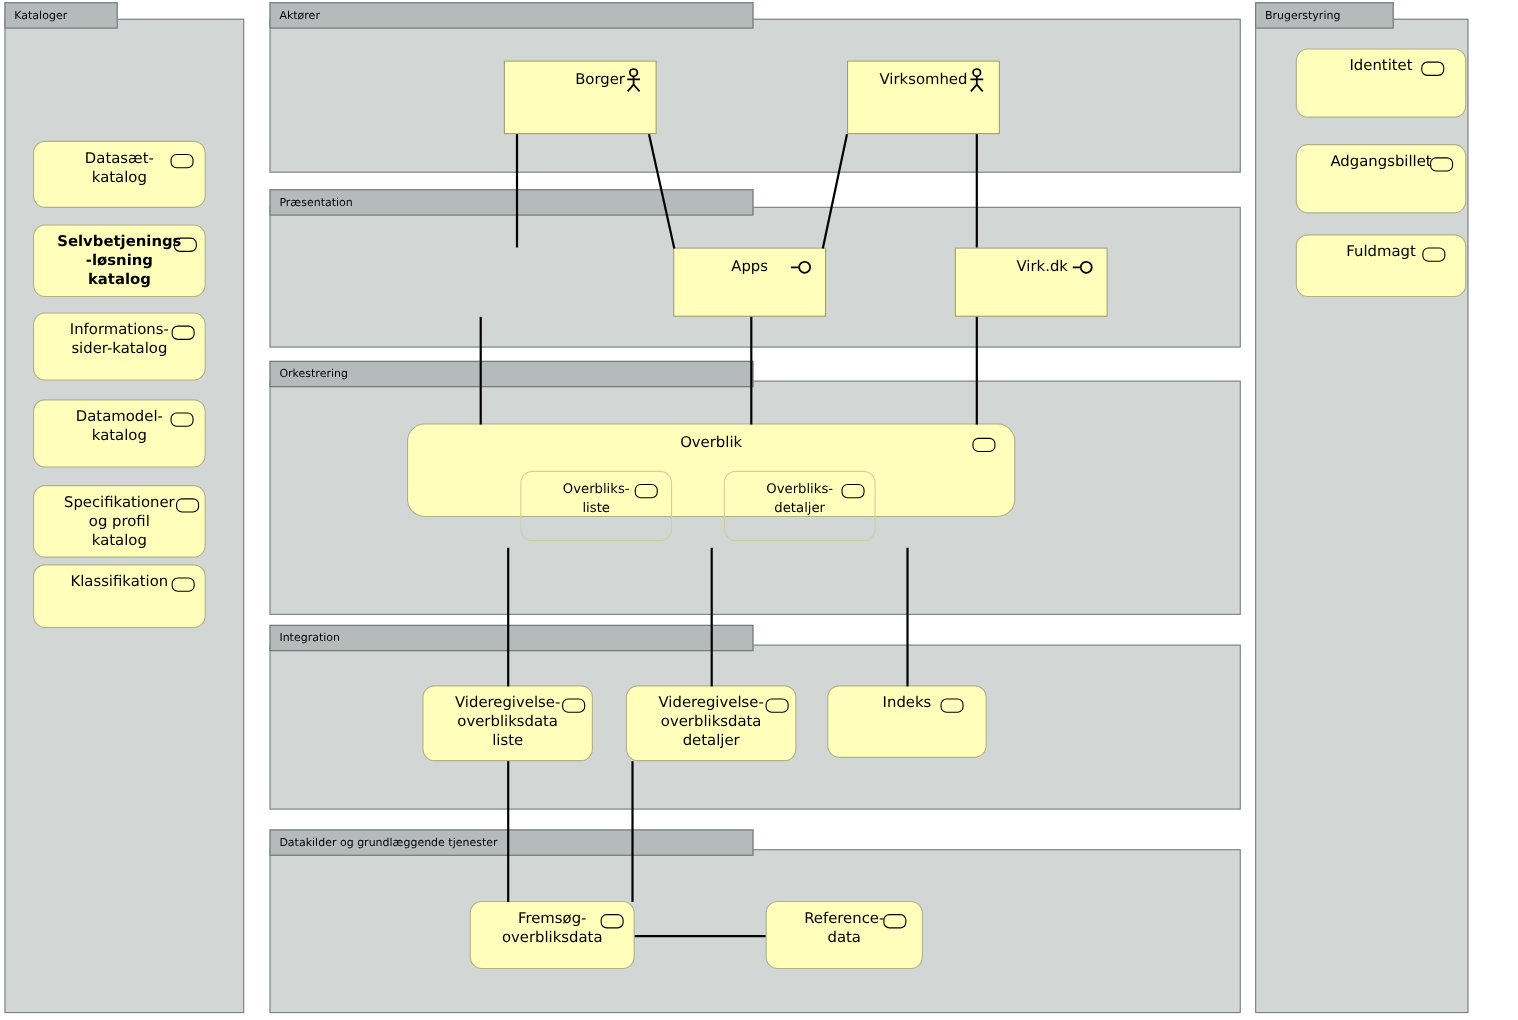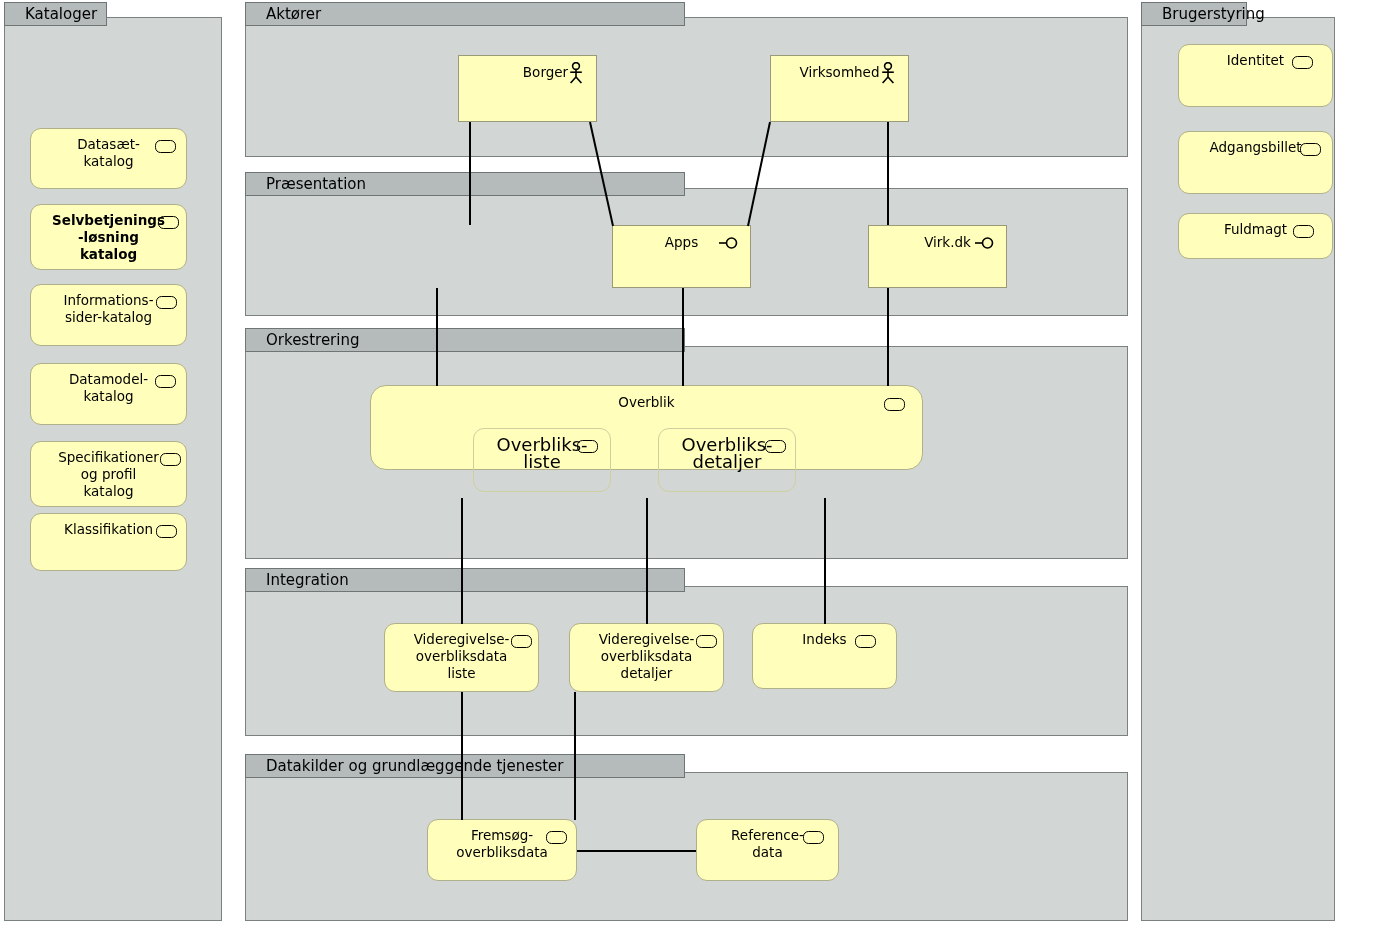--- a/index.html
+++ b/index.html
@@ -5,21 +5,21 @@
   html,body{margin:0;padding:0;background:#ffffff;}
   body{width:1380px;height:927px;position:relative;overflow:hidden;
        font-family:"DejaVu Sans","Liberation Sans",sans-serif;}
   #canvas{position:absolute;left:0;top:0;width:1380px;height:927px;}
 
   
   .group{position:absolute;box-sizing:border-box;background:#d2d7d5;
          border:1px solid #7b8180;}
   .group-tab{position:absolute;box-sizing:border-box;background:#b5baba;
              border:1px solid #6f7574;height:24px;line-height:23px;
-             font-size:15px;color:#000;padding-left:20px;white-space:nowrap;}
+             font-size:10px;color:#000;padding-left:8px;white-space:nowrap;}
 
   
   .node{position:absolute;box-sizing:border-box;background:#ffffbb;
         border:1px solid #b0b08a;}
   .node.rounded{border-radius:11px;}
   .node.sharp{border-radius:0;border-color:#9a9a78;}
   .node .lbl{position:absolute;left:0;right:0;top:7px;text-align:center;
              font-size:13.5px;line-height:17px;color:#000;
              padding:0 6px;box-sizing:border-box;white-space:pre-line;}
   .node.big > .lbl{top:5px;}
@@ -29,21 +29,21 @@
              border-radius:5.5px;background:transparent;}
   
   .actor-icon{position:absolute;width:18px;height:22px;}
   
   .iface-icon{position:absolute;width:22px;height:12px;}
 
   
   .sub{position:absolute;box-sizing:border-box;background:transparent;
        border:1px solid #cfcf9f;border-radius:11px;}
   .sub .lbl{position:absolute;left:0;right:0;top:7px;text-align:center;
-            font-size:18px;line-height:17px;white-space:pre-line;color:#000;}
+            font-size:12px;line-height:17px;white-space:pre-line;color:#000;}
 </style>
 </head>
 <body>
 
 <div id="canvas">
 
   <div class="group" style="left:4px;top:17px;width:218px;height:904px;"></div>
   <div class="group-tab" style="left:4px;top:2px;width:103px;">
     <span>Kataloger</span>
   </div>
@@ -192,35 +192,35 @@
   </div>
 
   <div class="node rounded" style="left:696px;top:819px;width:143px;height:62px;">
     <div class="lbl">Reference-
 data</div>
     <div class="comp-icon" style="right:14px;top:11px;"></div>
   </div>
 
 
   <div class="group" style="left:1141px;top:17px;width:194px;height:904px;"></div>
-  <div class="group-tab" style="left:1141px;top:2px;width:106px;">
+  <div class="group-tab" style="left:1141px;top:2px;width:126px;">
     <span>Brugerstyring</span>
   </div>
 
   <div class="node rounded" style="left:1178px;top:44px;width:155px;height:63px;">
     <div class="lbl">Identitet</div>
     <div class="comp-icon" style="right:19px;top:11px;"></div>
   </div>
 
   <div class="node rounded" style="left:1178px;top:131px;width:155px;height:63px;">
     <div class="lbl">Adgangsbillet</div>
     <div class="comp-icon" style="right:11px;top:11px;"></div>
   </div>
 
-  <div class="node rounded" style="left:1178px;top:213px;width:155px;height:46px;">
+  <div class="node rounded" style="left:1178px;top:213px;width:155px;height:57px;">
     <div class="lbl">Fuldmagt</div>
     <div class="comp-icon" style="right:18px;top:11px;"></div>
   </div>
 
   <svg width="1380" height="927" style="position:absolute;left:0;top:0;pointer-events:none;">
     <g stroke="#000" stroke-width="2" fill="none">
 
       <line x1="470" y1="122" x2="470" y2="225"></line>
 
       <line x1="590" y1="122" x2="613" y2="226"></line>

